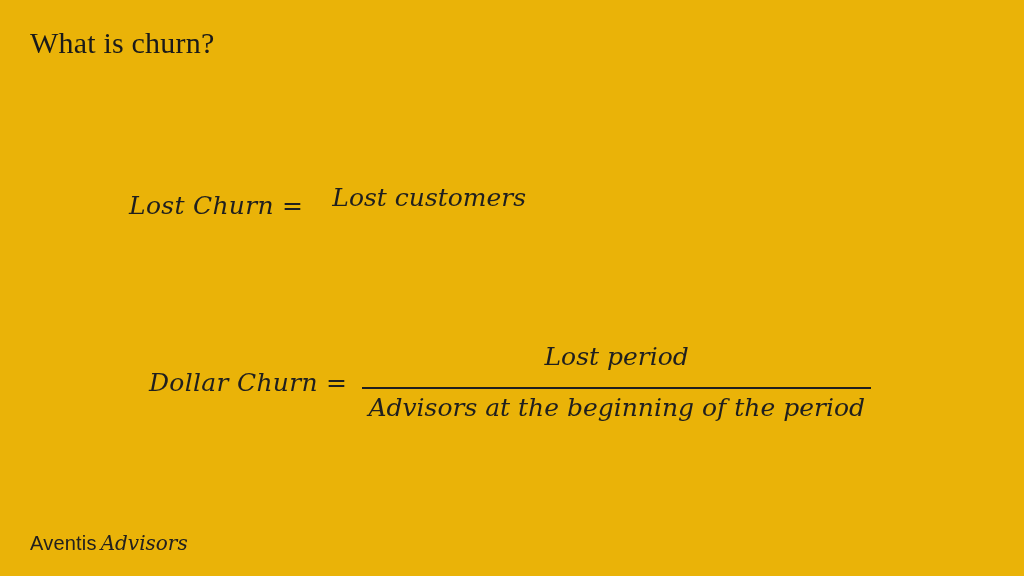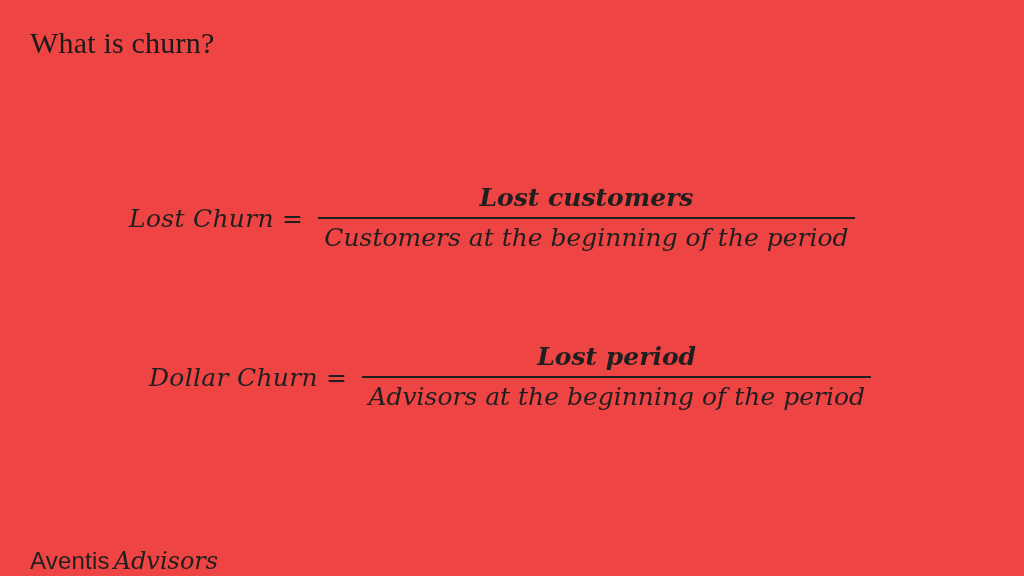--- a/index.html
+++ b/index.html
@@ -4,21 +4,21 @@
 <style>
   html, body {
     margin: 0;
     padding: 0;
     background: #ffffff;
   }
   .slide {
     position: relative;
     width: 1024px;
     height: 576px;
-    background: #ef4444;
+    background: #eab308;
     overflow: hidden;
     color: #1f1f1f;
   }
   .title {
     position: absolute;
     left: 30px;
     top: 26px;
     margin: 0;
     font-family: "Liberation Serif", serif;
     font-size: 30px;
@@ -40,40 +40,38 @@
     margin-right: 15px;
     letter-spacing: 0.3px;
   }
   .fraction {
     display: inline-flex;
     flex-direction: column;
     align-items: center;
     text-align: center;
   }
   .numerator {
-    padding: 0 14px 4px 14px;
+    padding: 0 14px 15px 14px;
     line-height: 1.2;
-    font-weight: bold;
   }
   .denominator {
     border-top: 2px solid #1f1f1f;
     padding: 4px 6px 0 6px;
     line-height: 1.2;
   }
   .formula-logo-churn   { left: 129px; top: 183px; }
   .formula-dollar-churn { left: 134px; top: 342px; margin-left: 15px; }
 
   .brand {
     position: absolute;
     left: 30px;
     top: 531px;
-    font-size: 24px;
+    font-size: 20px;
     color: #22201f;
     white-space: nowrap;
-    margin-top: 16px;
   }
   .brand-name {
     font-family: "Liberation Sans", sans-serif;
     font-weight: 500;
     letter-spacing: 0.2px;
   }
   .brand-suffix {
     font-family: "DejaVu Serif", serif;
     font-style: italic;
     margin-left: 4px;
@@ -83,21 +81,20 @@
 <body>
 
 <div class="slide">
 
   <h1 class="title">What is churn?</h1>
 
   <div class="formula formula-logo-churn">
     <span class="formula-label">Lost Churn =</span>
     <span class="fraction">
       <span class="numerator">Lost customers</span>
-      <span class="denominator">Customers at the beginning of the period</span>
     </span>
   </div>
 
   <div class="formula formula-dollar-churn">
     <span class="formula-label">Dollar Churn =</span>
     <span class="fraction">
       <span class="numerator">Lost period</span>
       <span class="denominator">Advisors at the beginning of the period</span>
     </span>
   </div>

